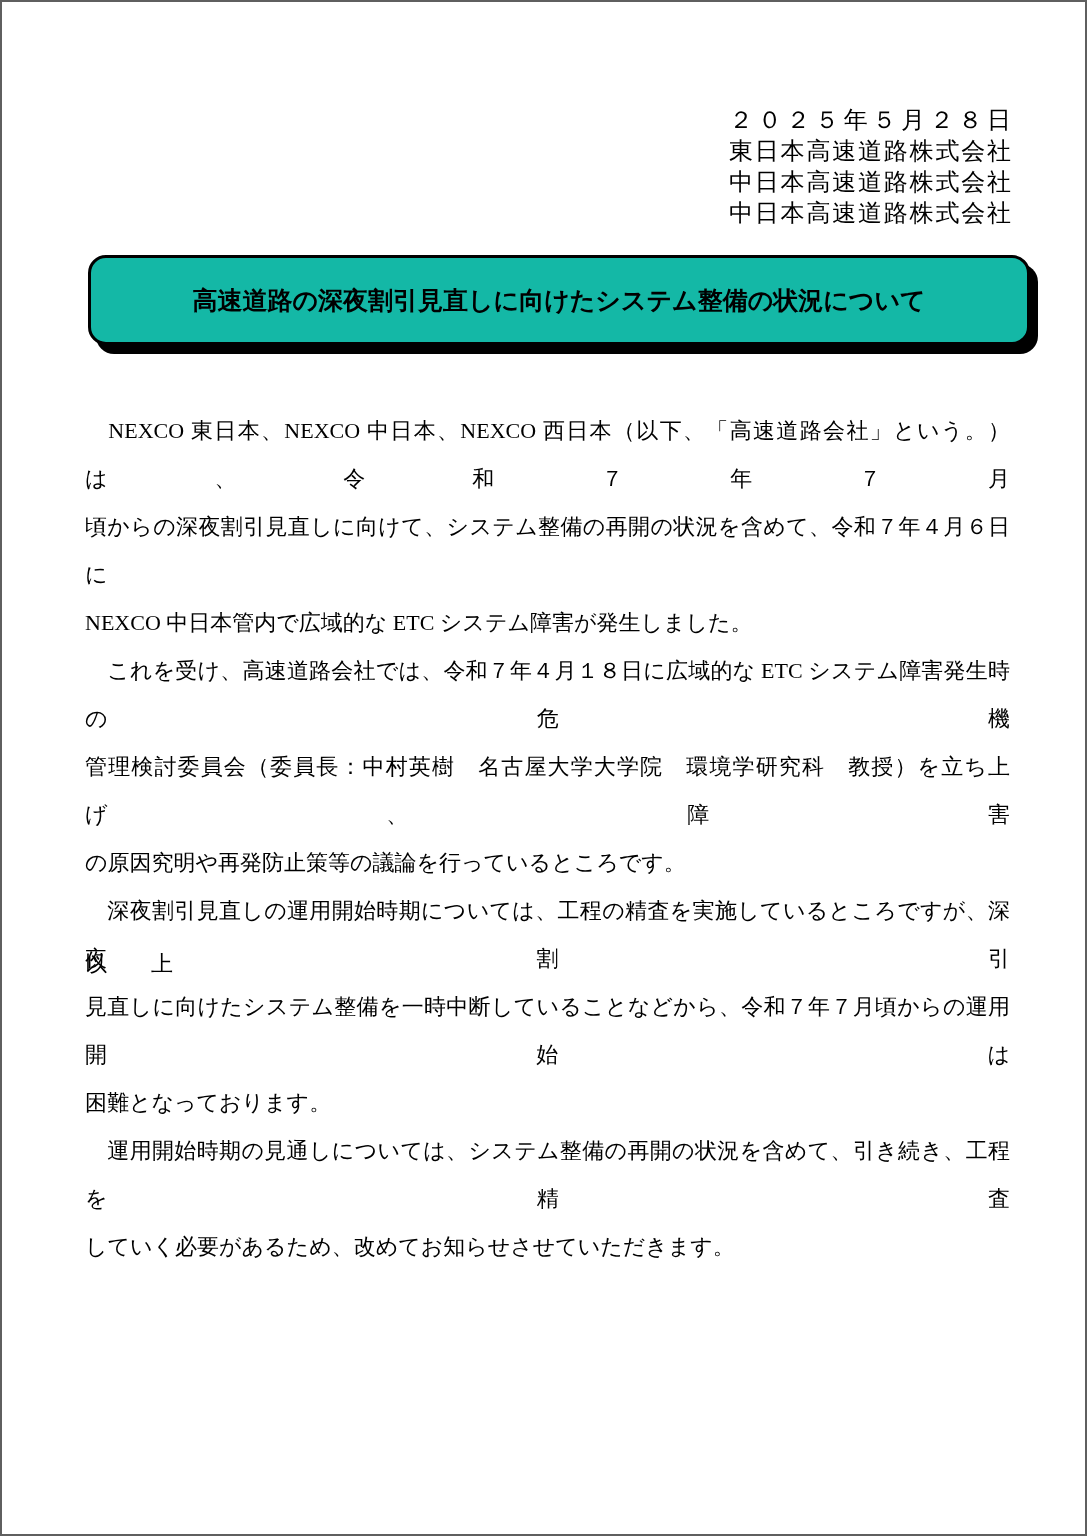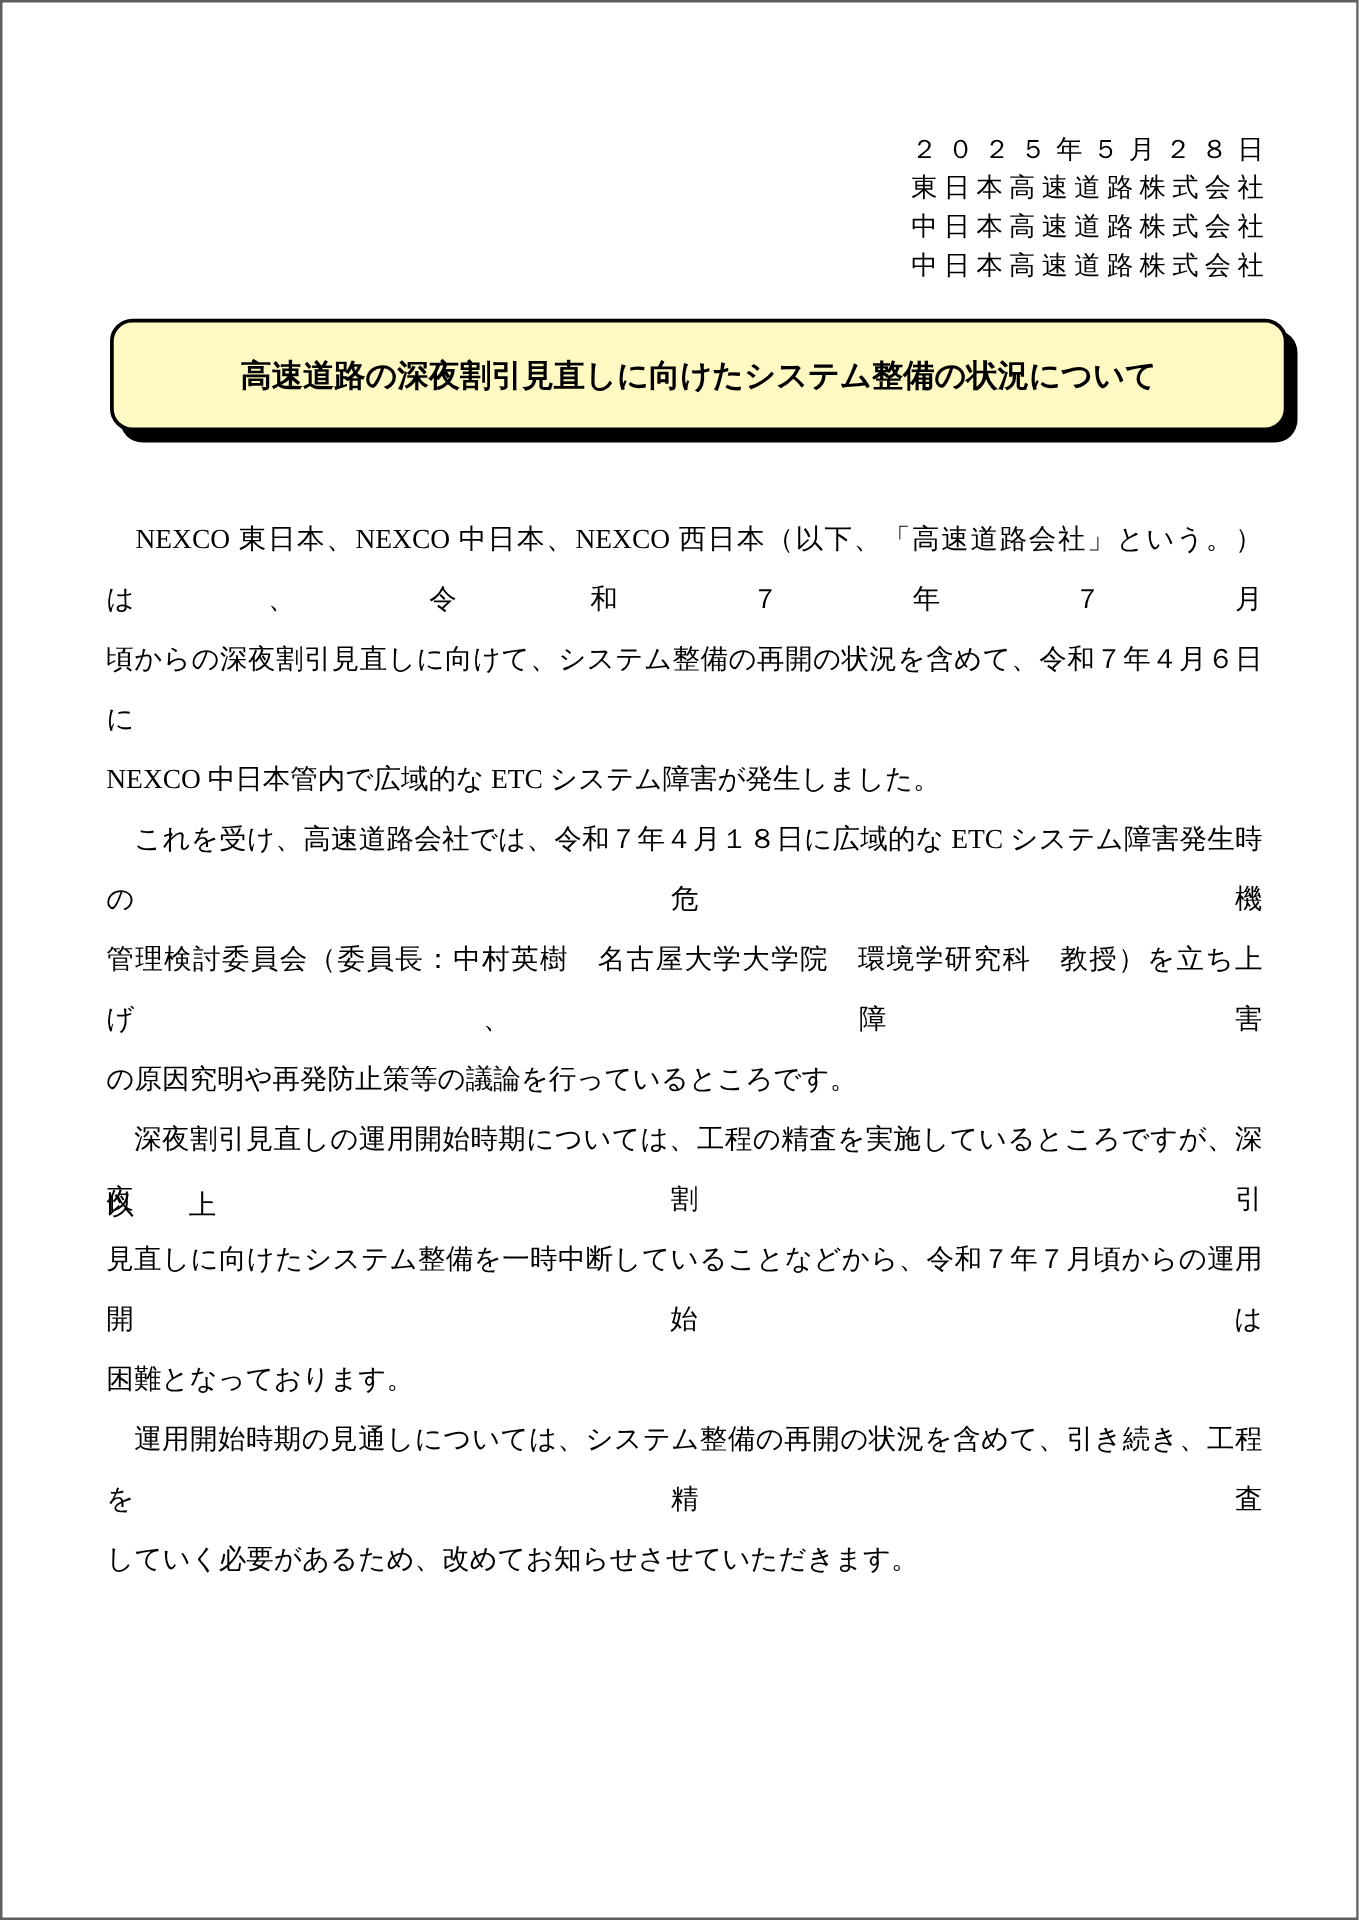--- a/index.html
+++ b/index.html
@@ -20,36 +20,36 @@
   }
 
   
   .header-block {
     position: absolute;
     top: 102px;
     right: 74px;
     width: 282px;
   }
   .header-line {
-    font-size: 21px;
+    font-size: 24px;
     line-height: 31px;
     text-align: justify;
     text-align-last: justify;
     white-space: nowrap;
   }
 
   
   .title-box {
     position: absolute;
     left: 86px;
     top: 253px;
     width: 942px;
     height: 90px;
     box-sizing: border-box;
-    background: #fef9c3;
+    background: #14b8a6;
     border: 3px solid #000000;
     border-radius: 18px;
     box-shadow: 8px 9px 0 #000000;
     display: flex;
     align-items: center;
     justify-content: center;
   }
   .title-text {
     font-size: 25px;
     font-weight: bold;

